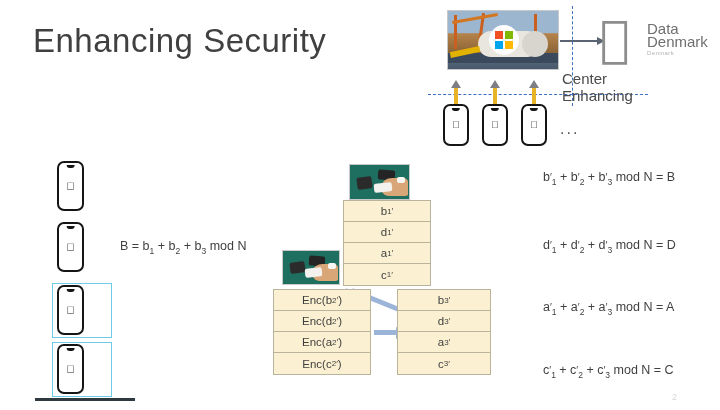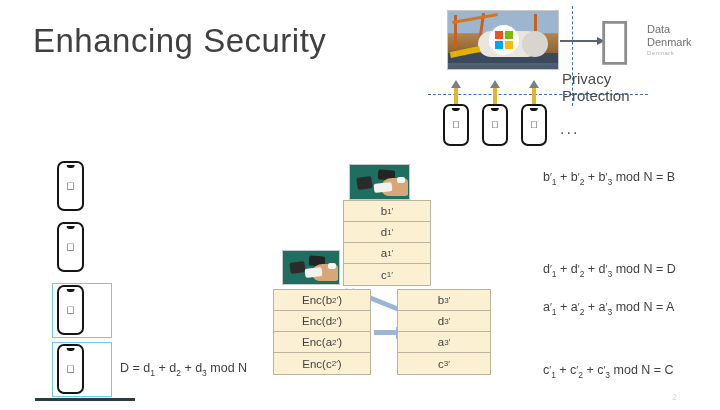--- a/index.html
+++ b/index.html
@@ -118,21 +118,21 @@
   }
 
   .apple-dc { position:absolute; left:600px; top:12px; width:110px; height:58px; }
   .apple-dc .glyph {
     position:absolute; left:0; top:2px;
     font-size:50px; line-height:1; color:#8d8d8d;
     font-family:"DejaVu Sans", sans-serif;
   }
   .apple-dc .dc-text {
     position:absolute; left:47px; top:11px;
-    font-size:11px; line-height:12.5px; color:#6f6f6f;
+    font-size:15px; line-height:12.5px; color:#6f6f6f;
     font-family:"Liberation Sans", sans-serif;
   }
   .apple-dc .dc-sub {
     position:absolute; left:47px; top:38px;
     font-size:6px; color:#b3b3b3; letter-spacing:0.4px;
   }
 
   .privacy-label {
     position:absolute; left:562px; top:70px;
     font-size:15px; line-height:17px; color:#4b4b4b;
@@ -242,35 +242,35 @@
       <div class="notch"></div>
       <div class="apple"></div>
     </div>
   </div>
 
   <div class="left-row" style="left:57px; top:222px;">
     <div class="phone">
       <div class="notch"></div>
       <div class="apple"></div>
     </div>
+    <div class="eq" style="margin-left:36px;">B = b<sub>1</sub> + b<sub>2</sub> + b<sub>3</sub> mod N</div>
   </div>
 
   <div class="left-row" style="left:57px; top:285px;">
     <div class="phone">
       <div class="notch"></div>
       <div class="apple"></div>
     </div>
   </div>
 
   <div class="left-row" style="left:57px; top:344px;">
     <div class="phone">
       <div class="notch"></div>
       <div class="apple"></div>
     </div>
-    <div class="eq" style="margin-left:36px;">D = d<sub>1</sub> + d<sub>2</sub> + d<sub>3</sub> mod N</div>
   </div>
 
   <div class="bottom-rule"></div>
 
   <div class="dc-photo">
     <div class="crane-a"></div>
       <div class="crane-b"></div>
       <div class="crane-c"></div>
     <div class="boom"></div>
     <div class="barge"></div>
@@ -293,22 +293,22 @@
   <div class="apple-dc">
     <div class="glyph"></div>
     <div class="dc-text">
       <div>Data</div>
       <div>Denmark</div>
     </div>
     <div class="dc-sub">Denmark</div>
   </div>
 
   <div class="privacy-label">
-    <div>Privacy</div>
-    <div>Protection</div>
+    <div>Center</div>
+    <div>Enhancing</div>
   </div>
 
   <div class="toprow">
     <div class="gold-arrow" style="left:11px; top:-17px; height:20px;"></div>
     <div class="phone" style="left:0; top:0;">
       <div class="notch"></div>
       <div class="apple"></div>
     </div>
 
     <div class="gold-arrow" style="left:50px; top:-17px; height:20px;"></div>
@@ -365,21 +365,21 @@
   <div class="tbl" style="left:397px; top:289px; width:94px;">
     <div class="cell" style="height:21px;">b<sub>3</sub><span class="pr">′</span></div>
     <div class="cell" style="height:21px;">d<sub>3</sub><span class="pr">′</span></div>
     <div class="cell" style="height:21px;">a<sub>3</sub><span class="pr">′</span></div>
     <div class="cell" style="height:21px;">c<sub>3</sub><span class="pr">′</span></div>
   </div>
 
   <div class="right-eq" style="left:543px; top:170px;">
     b<span class="pr">′</span><sub>1</sub> + b<span class="pr">′</span><sub>2</sub> + b<span class="pr">′</span><sub>3</sub> mod N = B
   </div>
-  <div class="right-eq" style="left:543px; top:238px;margin-top:24px;">
+  <div class="right-eq" style="left:543px; top:238px;">
     d<span class="pr">′</span><sub>1</sub> + d<span class="pr">′</span><sub>2</sub> + d<span class="pr">′</span><sub>3</sub> mod N = D
   </div>
   <div class="right-eq" style="left:543px; top:300px;">
     a<span class="pr">′</span><sub>1</sub> + a<span class="pr">′</span><sub>2</sub> + a<span class="pr">′</span><sub>3</sub> mod N = A
   </div>
   <div class="right-eq" style="left:543px; top:363px;">
     c<span class="pr">′</span><sub>1</sub> + c<span class="pr">′</span><sub>2</sub> + c<span class="pr">′</span><sub>3</sub> mod N = C
   </div>
 
   <div class="page-num">2</div>

